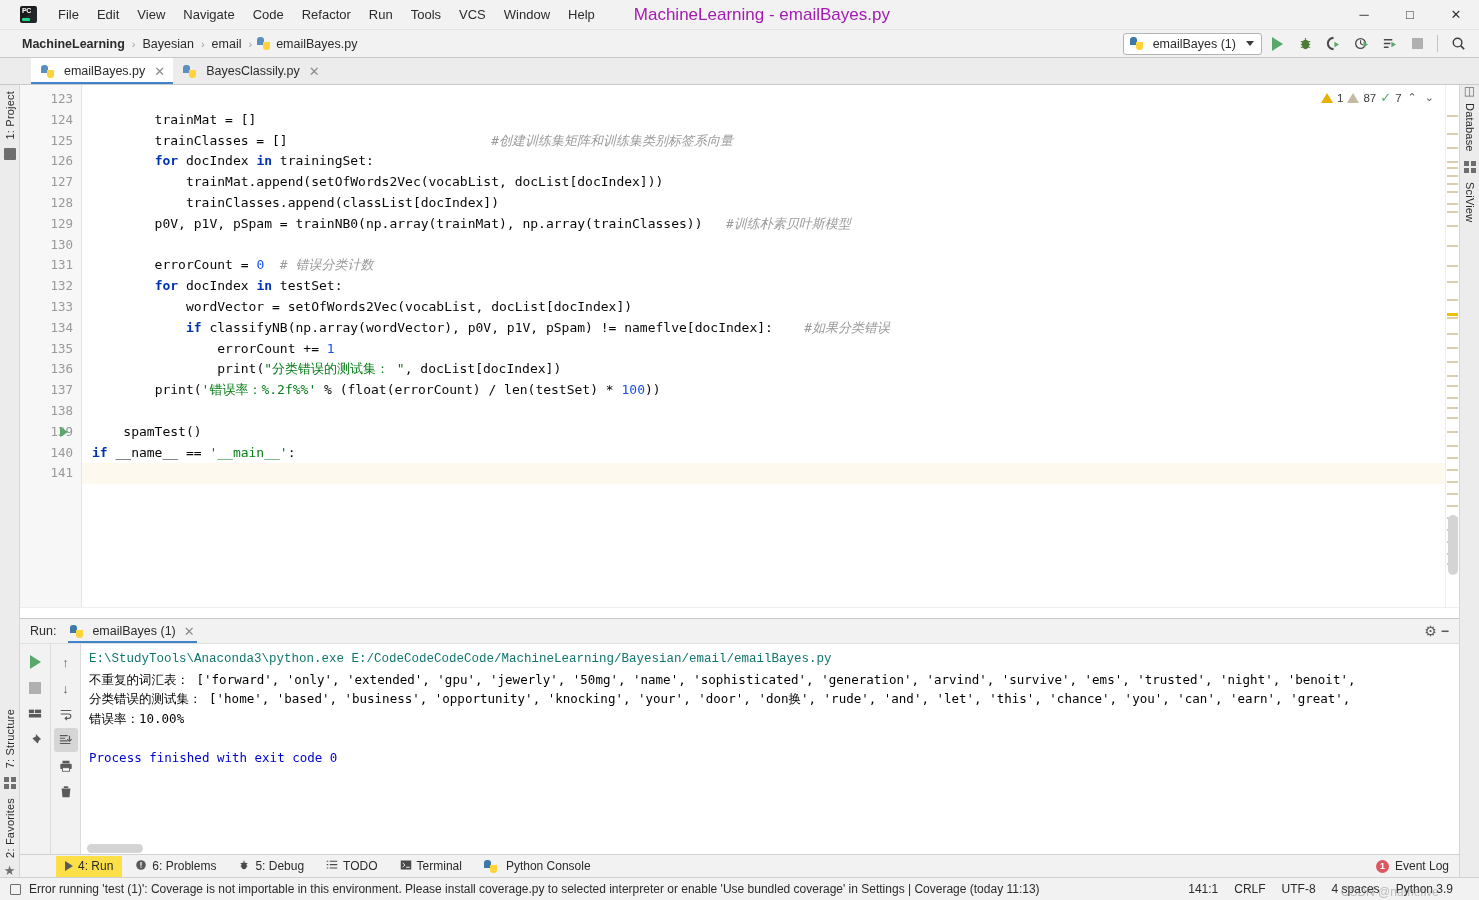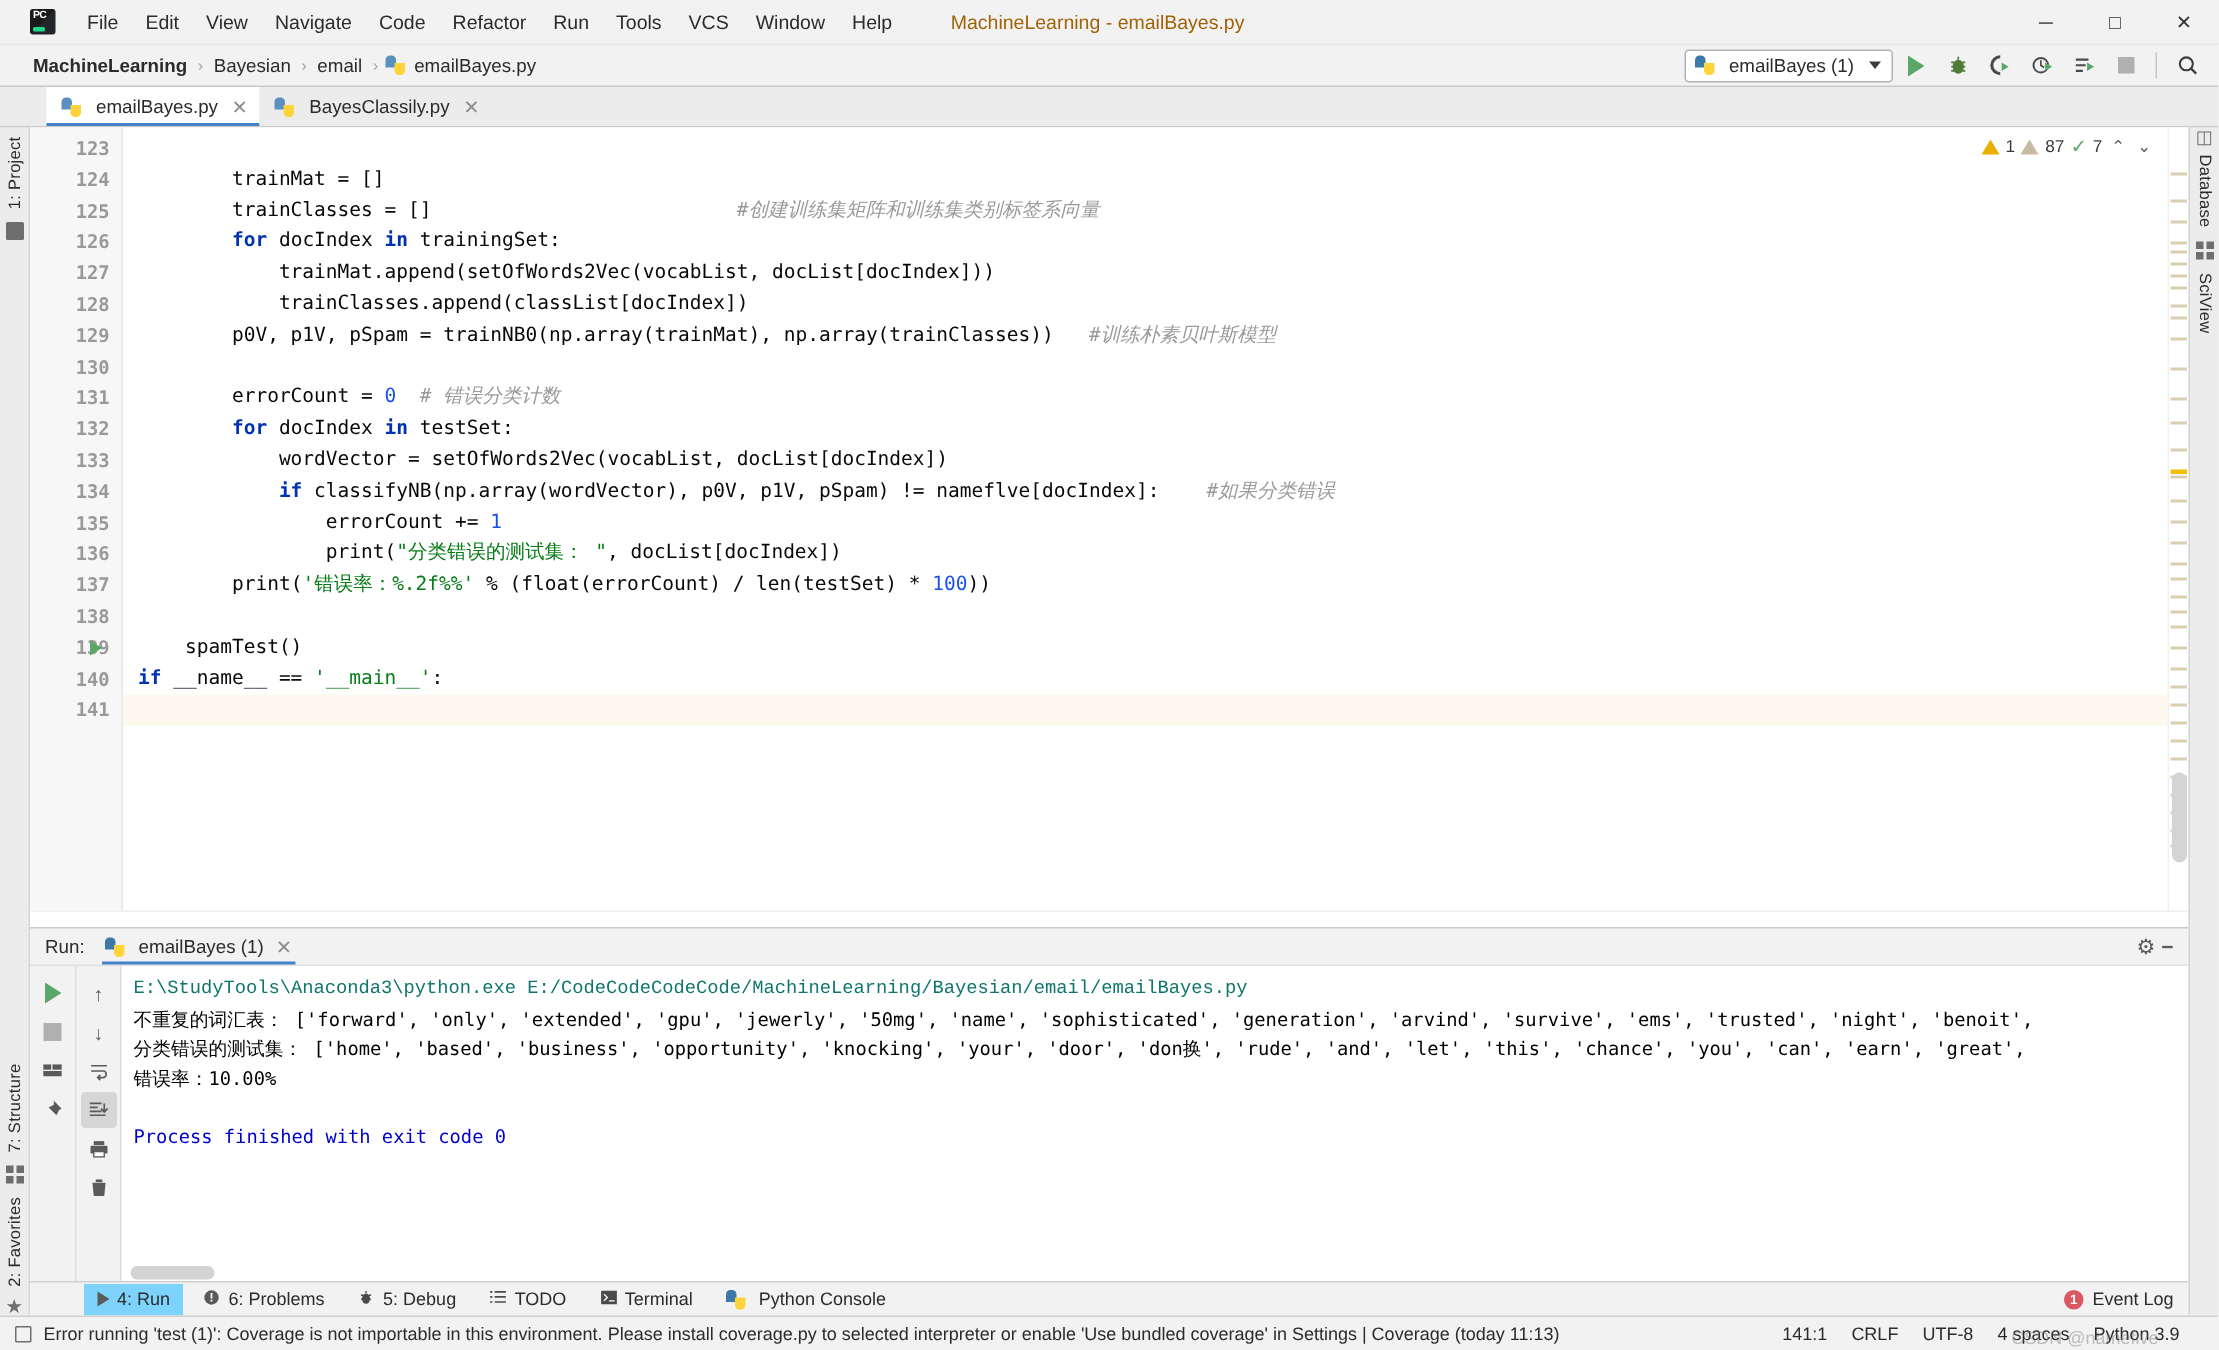--- a/index.html
+++ b/index.html
@@ -30,21 +30,21 @@
   }
   .pc-logo span {
     position: absolute; left: 2px; top: 1px; font-size: 7px; color:#fff; font-weight:bold;
     letter-spacing: -0.5px;
   }
   .menu { display: flex; align-items: center; gap: 0px; }
   .menu-item {
     padding: 3px 9px; font-size: 13px; color: #2b2b2b; cursor: default; white-space: nowrap;
   }
   .win-title {
-    margin-left: 30px; font-size: 13px; color: #a16207; white-space: nowrap;
+    margin-left: 30px; font-size: 17px; color: #a21caf; white-space: nowrap;
   }
   .win-btns { margin-left: auto; display: flex; height: 30px; }
   .win-btn {
     width: 46px; height: 30px; display: flex; align-items: center; justify-content: center;
     color: #333; font-size: 13px;
   }
 
   
   .navbar {
     height: 28px; display: flex; align-items: center;
@@ -137,21 +137,20 @@
   .editor-wrap { flex: 1 1 auto; display: flex; position: relative; min-height: 0; background:#fff; }
   .gutter {
     width: 62px; background: #f7f7f7; flex: 0 0 62px; position: relative;
     border-right: 1px solid #e6e6e6;
     padding-top: 4px;
   }
   .gline {
     height: 20.8px; line-height: 20.8px; text-align: right; padding-right: 8px;
     font-family: "DejaVu Sans Mono", monospace; font-size: 12.5px; color: #999999;
     position: relative;
-    font-weight: bold;
   }
   .gline .fold {
     position: absolute; right: -10px; top: 6px; width: 9px; height: 9px;
     border: 1px solid #9b9b9b; background: #fff; font-size: 8px; line-height: 7px;
     text-align: center; color: #5a5a5a;
   }
   .gline .runmark {
     position: absolute; left: 40px; top: 5px;
     width:0;height:0;border-left:8px solid #59a869;border-top:5px solid transparent;border-bottom:5px solid transparent;
   }
@@ -238,21 +237,21 @@
   .chscroll { position: absolute; left: 6px; bottom: 1px; height: 9px; width: 56px; background: #d4d4d4; border-radius: 5px;}
 
   
   .btmbar {
     height: 23px; flex: 0 0 23px; display: flex; align-items: center;
     background: #f2f2f2; border-top: 1px solid #d0d0d0; padding-left: 36px; gap: 4px;
   }
   .btmitem {
     display: flex; align-items: center; gap: 5px; padding: 2px 9px; font-size: 12px; height: 21px;
   }
-  .btmitem.active { background: #7dd3fc; }
+  .btmitem.active { background: #fde047; }
   .btmbar-right { margin-left: auto; display: flex; align-items: center; gap: 6px; padding-right: 10px; }
   .badge {
     width: 13px; height: 13px; border-radius: 50%; background: #db5860; color: #fff;
     font-size: 9px; display: flex; align-items: center; justify-content: center; font-weight: bold;
   }
 
   
   .statusbar {
     height: 23px; flex: 0 0 23px; display: flex; align-items: center;
     background: #f2f2f2; border-top: 1px solid #d0d0d0; padding-left: 10px; font-size: 12px;

